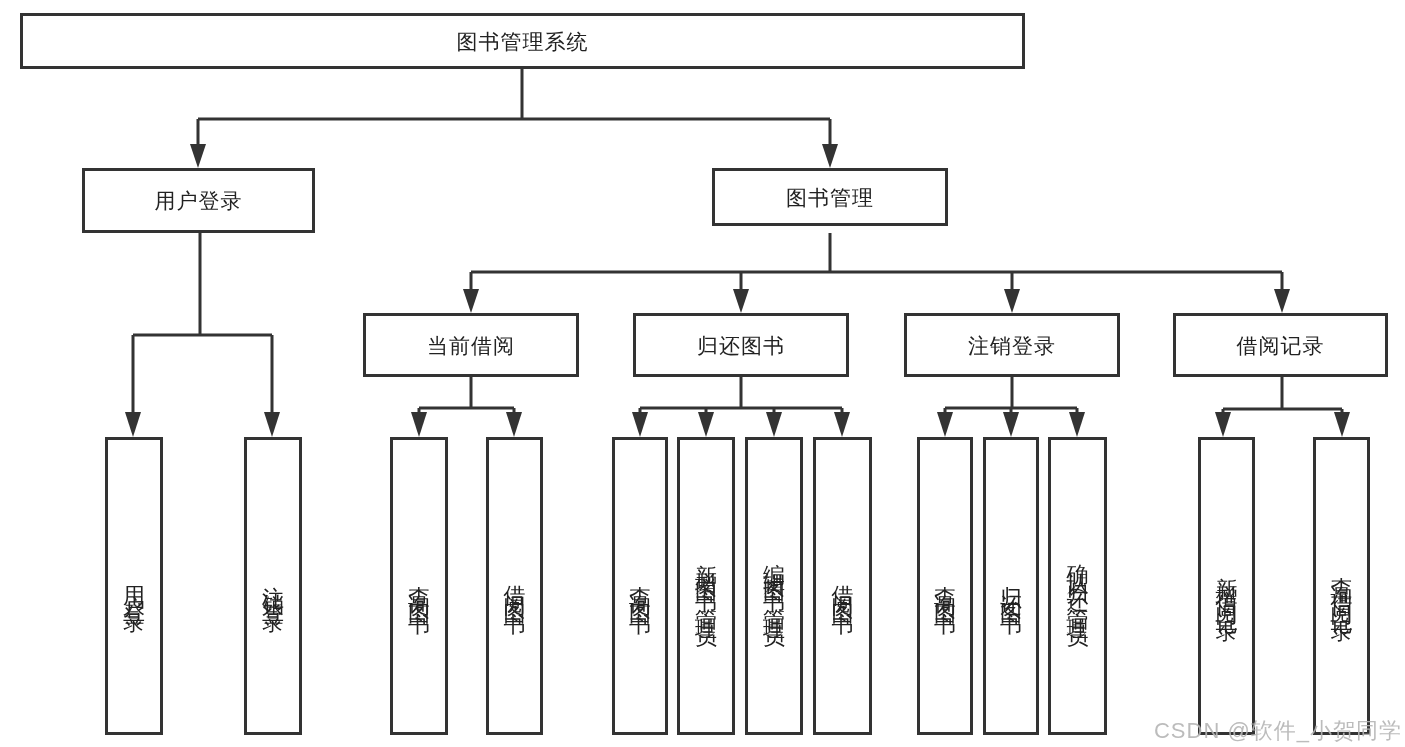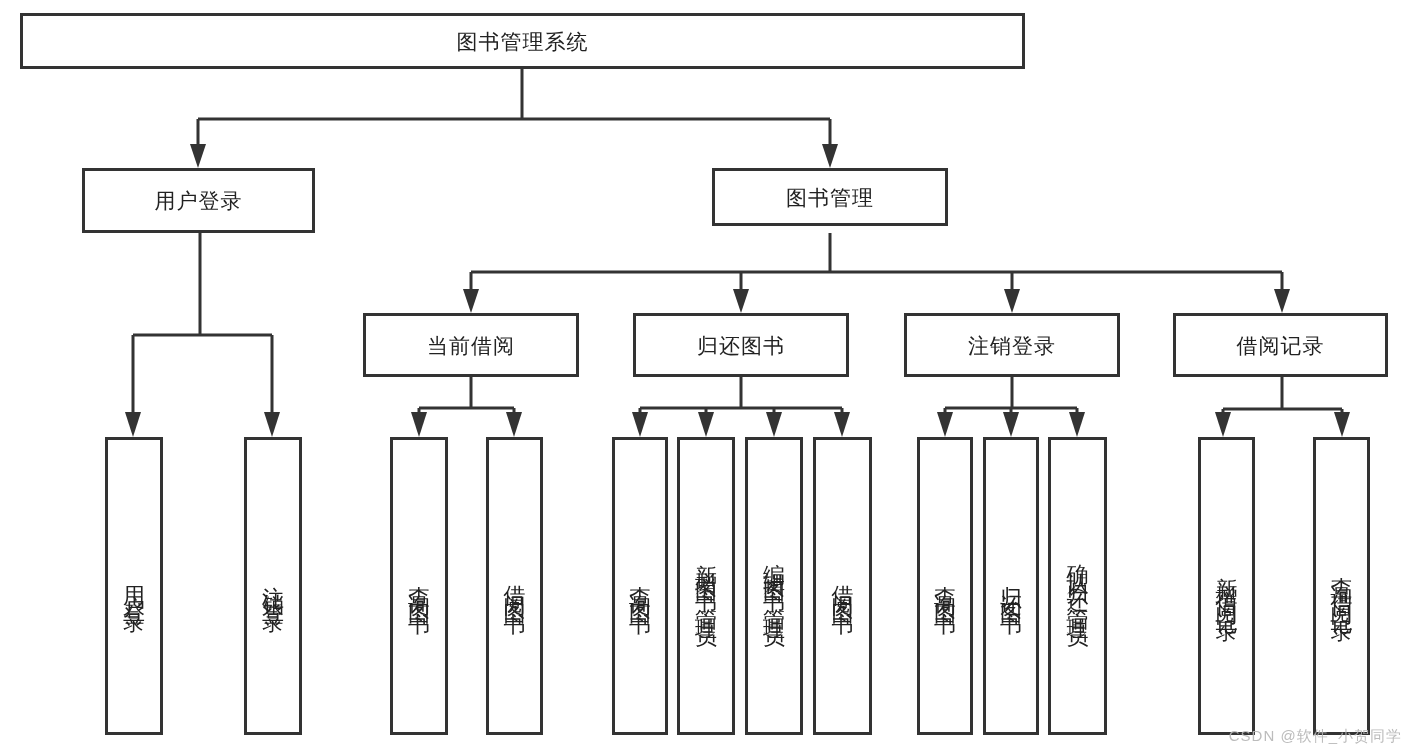--- a/index.html
+++ b/index.html
@@ -45,21 +45,21 @@
     writing-mode: vertical-rl;
     text-orientation: upright;
     font-size: 22px;
     letter-spacing: 9px;
     padding: 6px 0;
   }
   .watermark {
     position: absolute;
     right: 3px;
     bottom: 1px;
-    font-size: 15px;
+    font-size: 22px;
     color: #b5b5b5;
     letter-spacing: 1px;
     opacity: 0.9;
     z-index: 5;
     white-space: nowrap;
   }
   svg path.line {
     stroke: #333333;
     stroke-width: 3;
     fill: none;

